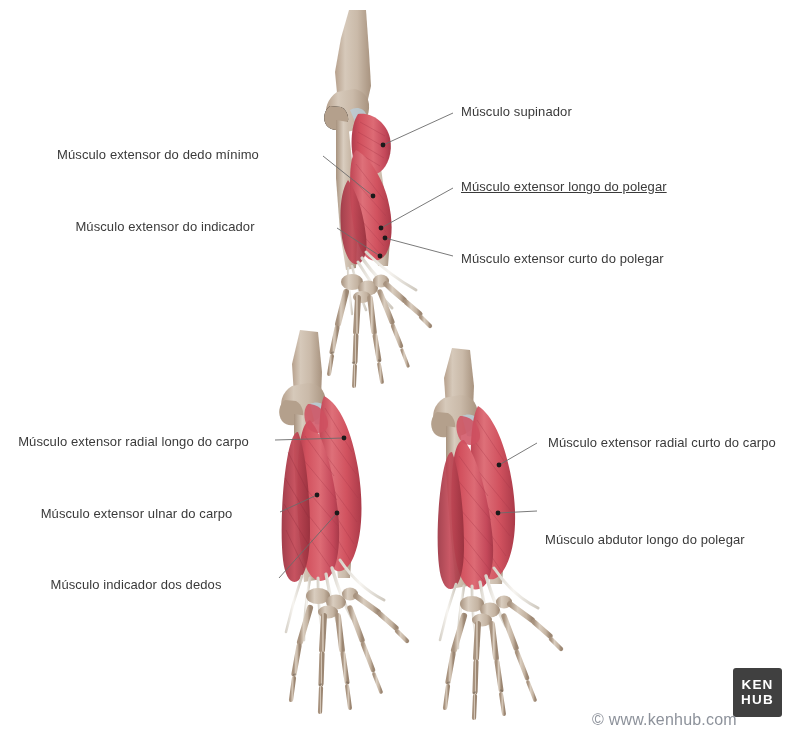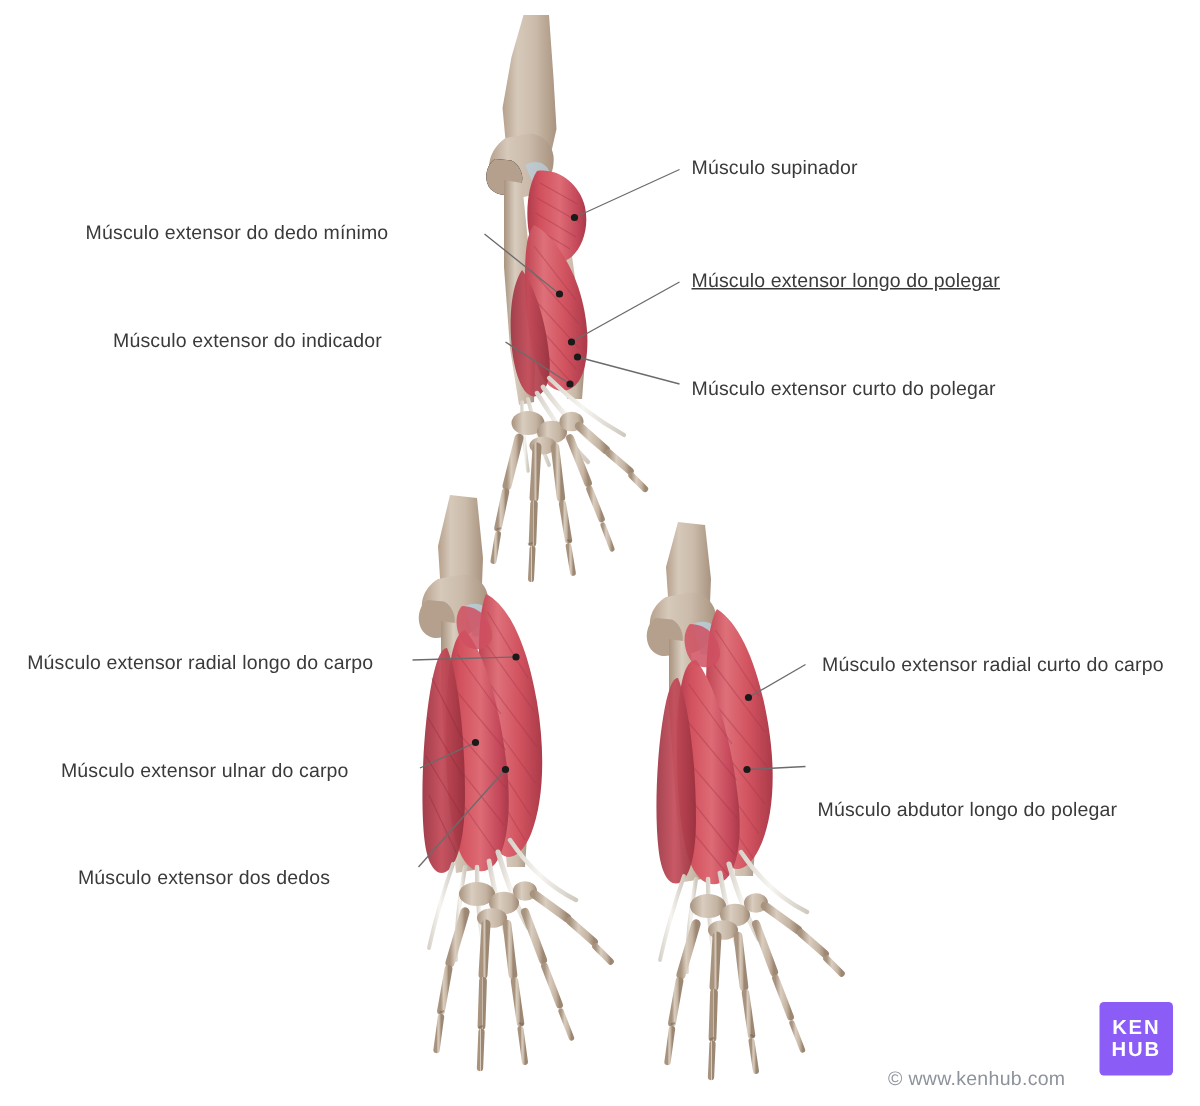--- a/index.html
+++ b/index.html
@@ -56,21 +56,21 @@
     color: #ffffff;
     font-family: "Liberation Sans", sans-serif;
     font-size: 13.5px;
     font-weight: 700;
     letter-spacing: 1.2px;
   }
   #copyright {
     position: absolute;
     left: 592px;
     top: 711px;
-    font-size: 13px;
+    font-size: 16px;
     color: #8d929b;
     letter-spacing: 0.2px;
     white-space: nowrap;
   }
 </style>
 </head>
 <body>
 
 <div id="figure-root">
 
@@ -360,25 +360,25 @@
   </svg>
 
   <div id="label-layer">
       <div class="label right" style="top: 104px; left: 461px;">Músculo supinador</div>
       <div class="label right" style="top: 179px; left: 461px; text-decoration: underline;">Músculo extensor longo do polegar</div>
       <div class="label right" style="top: 251px; left: 461px;">Músculo extensor curto do polegar</div>
       <div class="label left" style="top: 147px; left: 0px; width: 316px;">Músculo extensor do dedo mínimo</div>
       <div class="label left" style="top: 219px; left: 0px; width: 330px;">Músculo extensor do indicador</div>
       <div class="label left" style="top: 434px; left: 0px; width: 267px;">Músculo extensor radial longo do carpo</div>
       <div class="label left" style="top: 506px; left: 0px; width: 273px;">Músculo extensor ulnar do carpo</div>
-      <div class="label left" style="top: 577px; left: 0px; width: 272px;">Músculo extensor dos dedos</div>
+      <div class="label left" style="top: 577px; left: 0px; width: 272px;">Músculo indicador dos dedos</div>
       <div class="label right" style="top: 435px; left: 548px;">Músculo extensor radial curto do carpo</div>
       <div class="label right" style="top: 504px; left: 545px; margin-top: 28px;">Músculo abdutor longo do polegar</div>
     </div>
 
-  <div id="kenhub-logo" style="background: #8b5cf6;">
+  <div id="kenhub-logo" style="background: #404040;">
     <span>KEN</span>
     <span>HUB</span>
   </div>
 
   <div id="copyright" style="color: rgb(141, 146, 155);">© www.kenhub.com</div>
 
 </div>
 
 </body></html>

